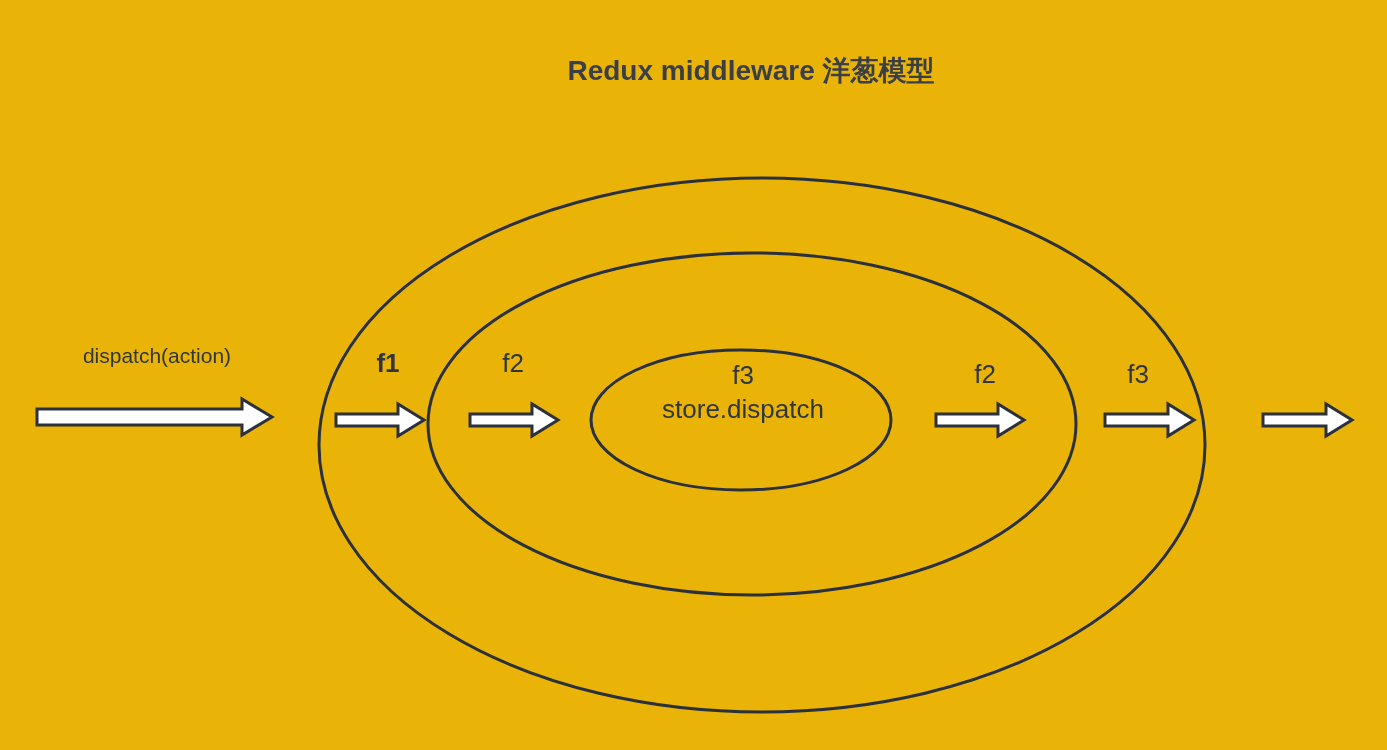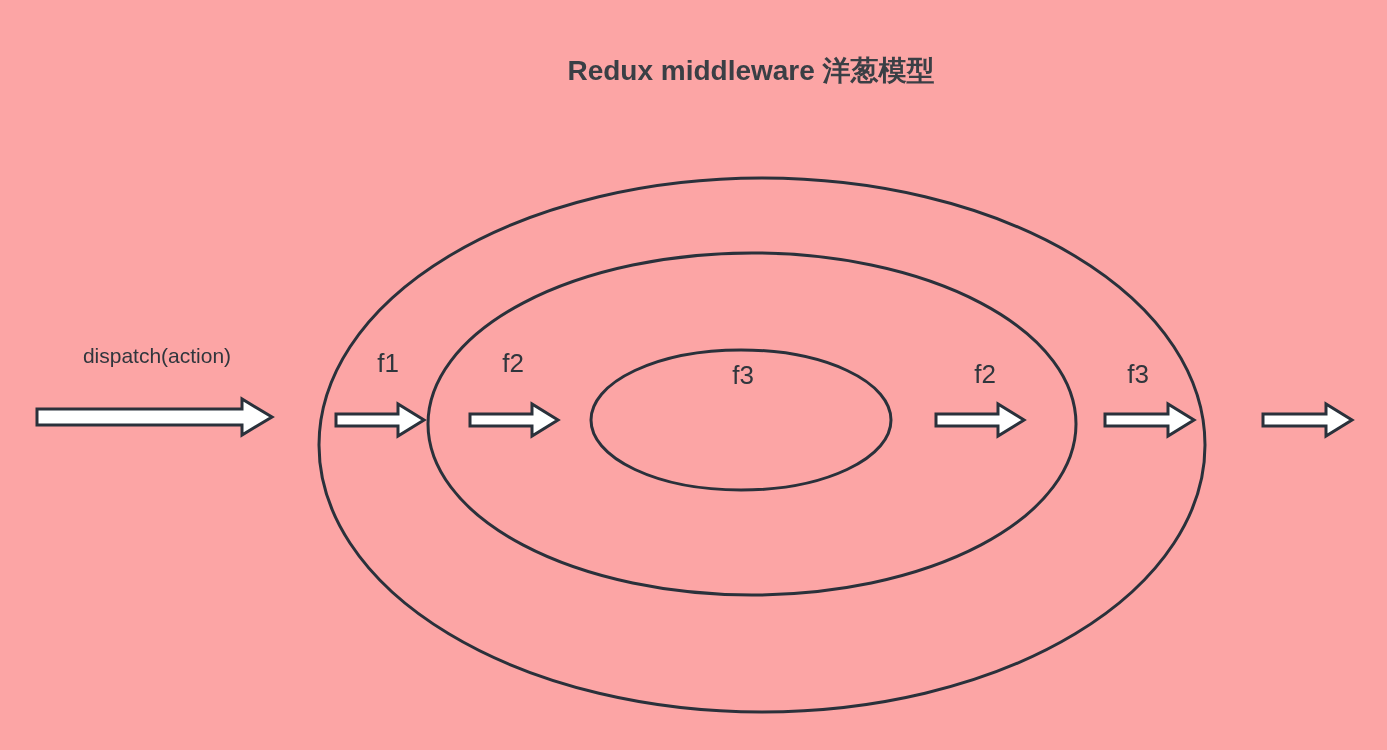--- a/index.html
+++ b/index.html
@@ -4,21 +4,21 @@
 <style>
   html, body {
     margin: 0;
     padding: 0;
     background: #ffffff;
   }
   .canvas {
     position: relative;
     width: 1387px;
     height: 750px;
-    background: #fca5a5;
+    background: #eab308;
     overflow: hidden;
     font-family: "Liberation Sans", "DejaVu Sans", sans-serif;
   }
   .title {
     position: absolute;
     left: 751px;
     top: 52px;
     transform: translateX(-50%);
     margin: 0;
     font-size: 28px;
@@ -59,24 +59,25 @@
     <path d="M 37 409 H 242 V 399 L 272 417 L 242 435 V 425 H 37 Z" fill="#ffffff" stroke-width="3" stroke-linejoin="miter" stroke="#2a313b"></path>
     <path d="M 336 414 H 398 V 404 L 424 420 L 398 436 V 426 H 336 Z" fill="#ffffff" stroke-width="3" stroke-linejoin="miter" stroke="#2a313b"></path>
     <path d="M 470 414 H 532 V 404 L 558 420 L 532 436 V 426 H 470 Z" fill="#ffffff" stroke-width="3" stroke-linejoin="miter" stroke="#2a313b"></path>
     <path d="M 936 414 H 998 V 404 L 1024 420 L 998 436 V 426 H 936 Z" fill="#ffffff" stroke-width="3" stroke-linejoin="miter" stroke="#2a313b"></path>
     <path d="M 1105 414 H 1168 V 404 L 1194 420 L 1168 436 V 426 H 1105 Z" fill="#ffffff" stroke-width="3" stroke-linejoin="miter" stroke="#2a313b"></path>
     <path d="M 1263 414 H 1326 V 404 L 1352 420 L 1326 436 V 426 H 1263 Z" fill="#ffffff" stroke-width="3" stroke-linejoin="miter" stroke="#2a313b"></path>
   </svg>
 
   <div class="lbl lbl-input" style="left:157px; top:356px;">dispatch(action)</div>
 
-  <div class="lbl" style="left:388px; top:364px;">f1</div>
+  <div class="lbl" style="left:388px; top:364px;font-weight:bold;">f1</div>
 
   <div class="lbl" style="left:513px; top:364px;">f2</div>
 
   <div class="lbl" style="left:743px; top:376px;">f3</div>
 
+  <div class="lbl" style="left:743px; top:410px;">store.dispatch</div>
 
   <div class="lbl" style="left:985px; top:375px;">f2</div>
 
   <div class="lbl" style="left:1138px; top:375px;">f3</div>
 
 </div>
 
 </body></html>

